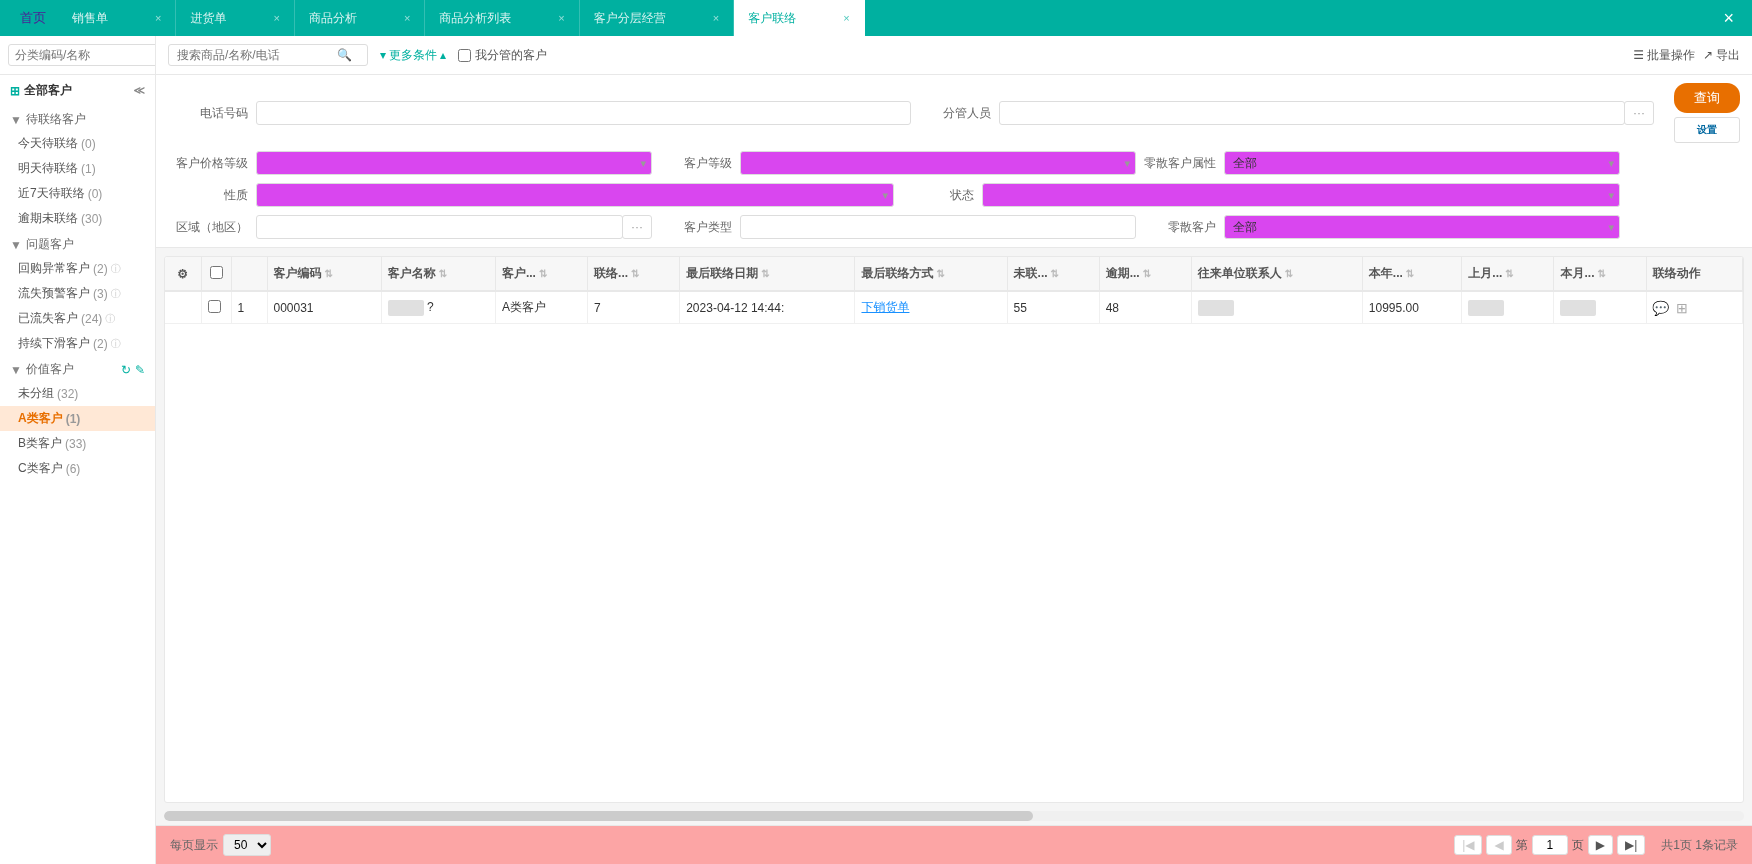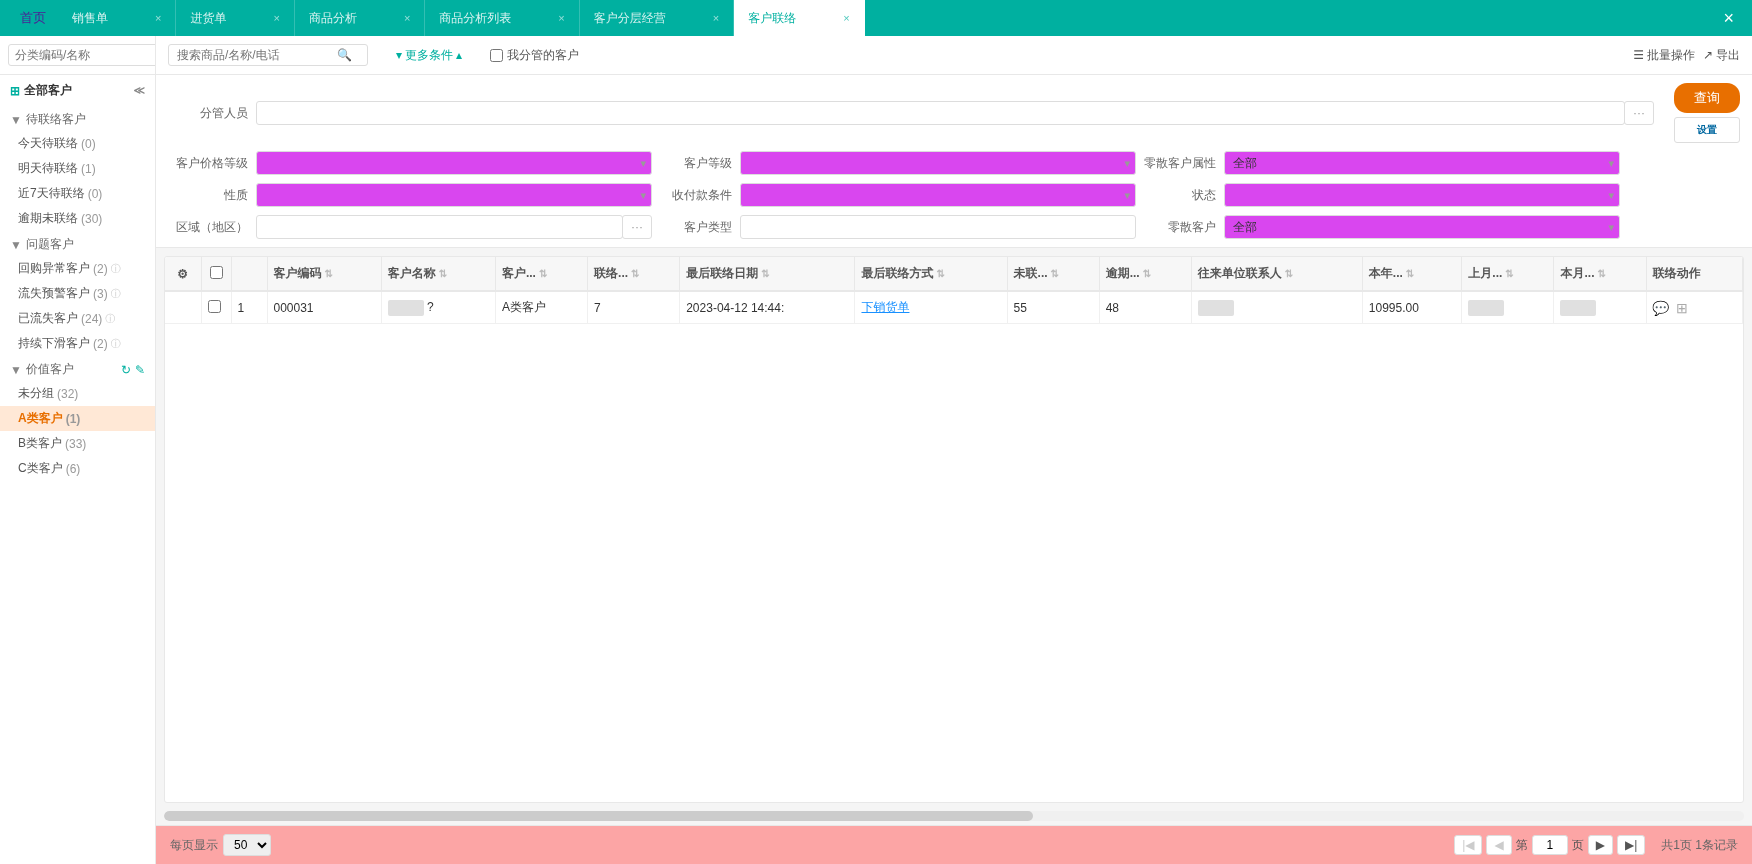--- a/index.html
+++ b/index.html
@@ -137,21 +137,21 @@
       overflow: hidden;
     }
 
     
     .filter-bar {
       background: #fff;
       padding: 8px 12px;
       display: flex;
       align-items: center;
       border-bottom: 1px solid #e8e8e8;
-      gap: 28px;
+      gap: 12px;
     }
     .filter-search-box {
       display: flex;
       align-items: center;
       border: 1px solid #ddd;
       border-radius: 3px;
       padding: 3px 8px;
       width: 200px;
     }
     .filter-search-box input {
@@ -559,20 +559,24 @@
         <div class="action-btn">
           <span>↗</span>
           <span>导出</span>
         </div>
       </div>
     </div>
 
     <div class="advanced-filters">
 
       <div class="filter-row">
+        <div class="filter-field">
+          <label>电话号码</label>
+          <input class="filter-input" type="text" style="">
+        </div>
         <div class="filter-field" style="position:relative;">
           <label>分管人员</label>
           <input class="filter-input" type="text" style="flex: 1 1 0%;">
           <button class="dots-btn">···</button>
         </div>
         <div class="filter-buttons-col">
           <button class="query-btn">查询</button>
           <button class="settings-btn">设置</button>
         </div>
       </div>
@@ -601,28 +605,20 @@
               <option>全部</option>
             </select>
           </div>
         </div>
         <div style="width:120px;"></div>
       </div>
 
       <div class="filter-row">
         <div class="filter-field">
           <label>性质</label>
-          <div class="select-wrapper">
-            <select>
-              <option></option>
-            </select>
-          </div>
-        </div>
-        <div class="filter-field">
-          <label>收付款条件</label>
           <div class="select-wrapper">
             <select>
               <option></option>
             </select>
           </div>
         </div>
         <div class="filter-field">
           <label>状态</label>
           <div class="select-wrapper">
             <select>

